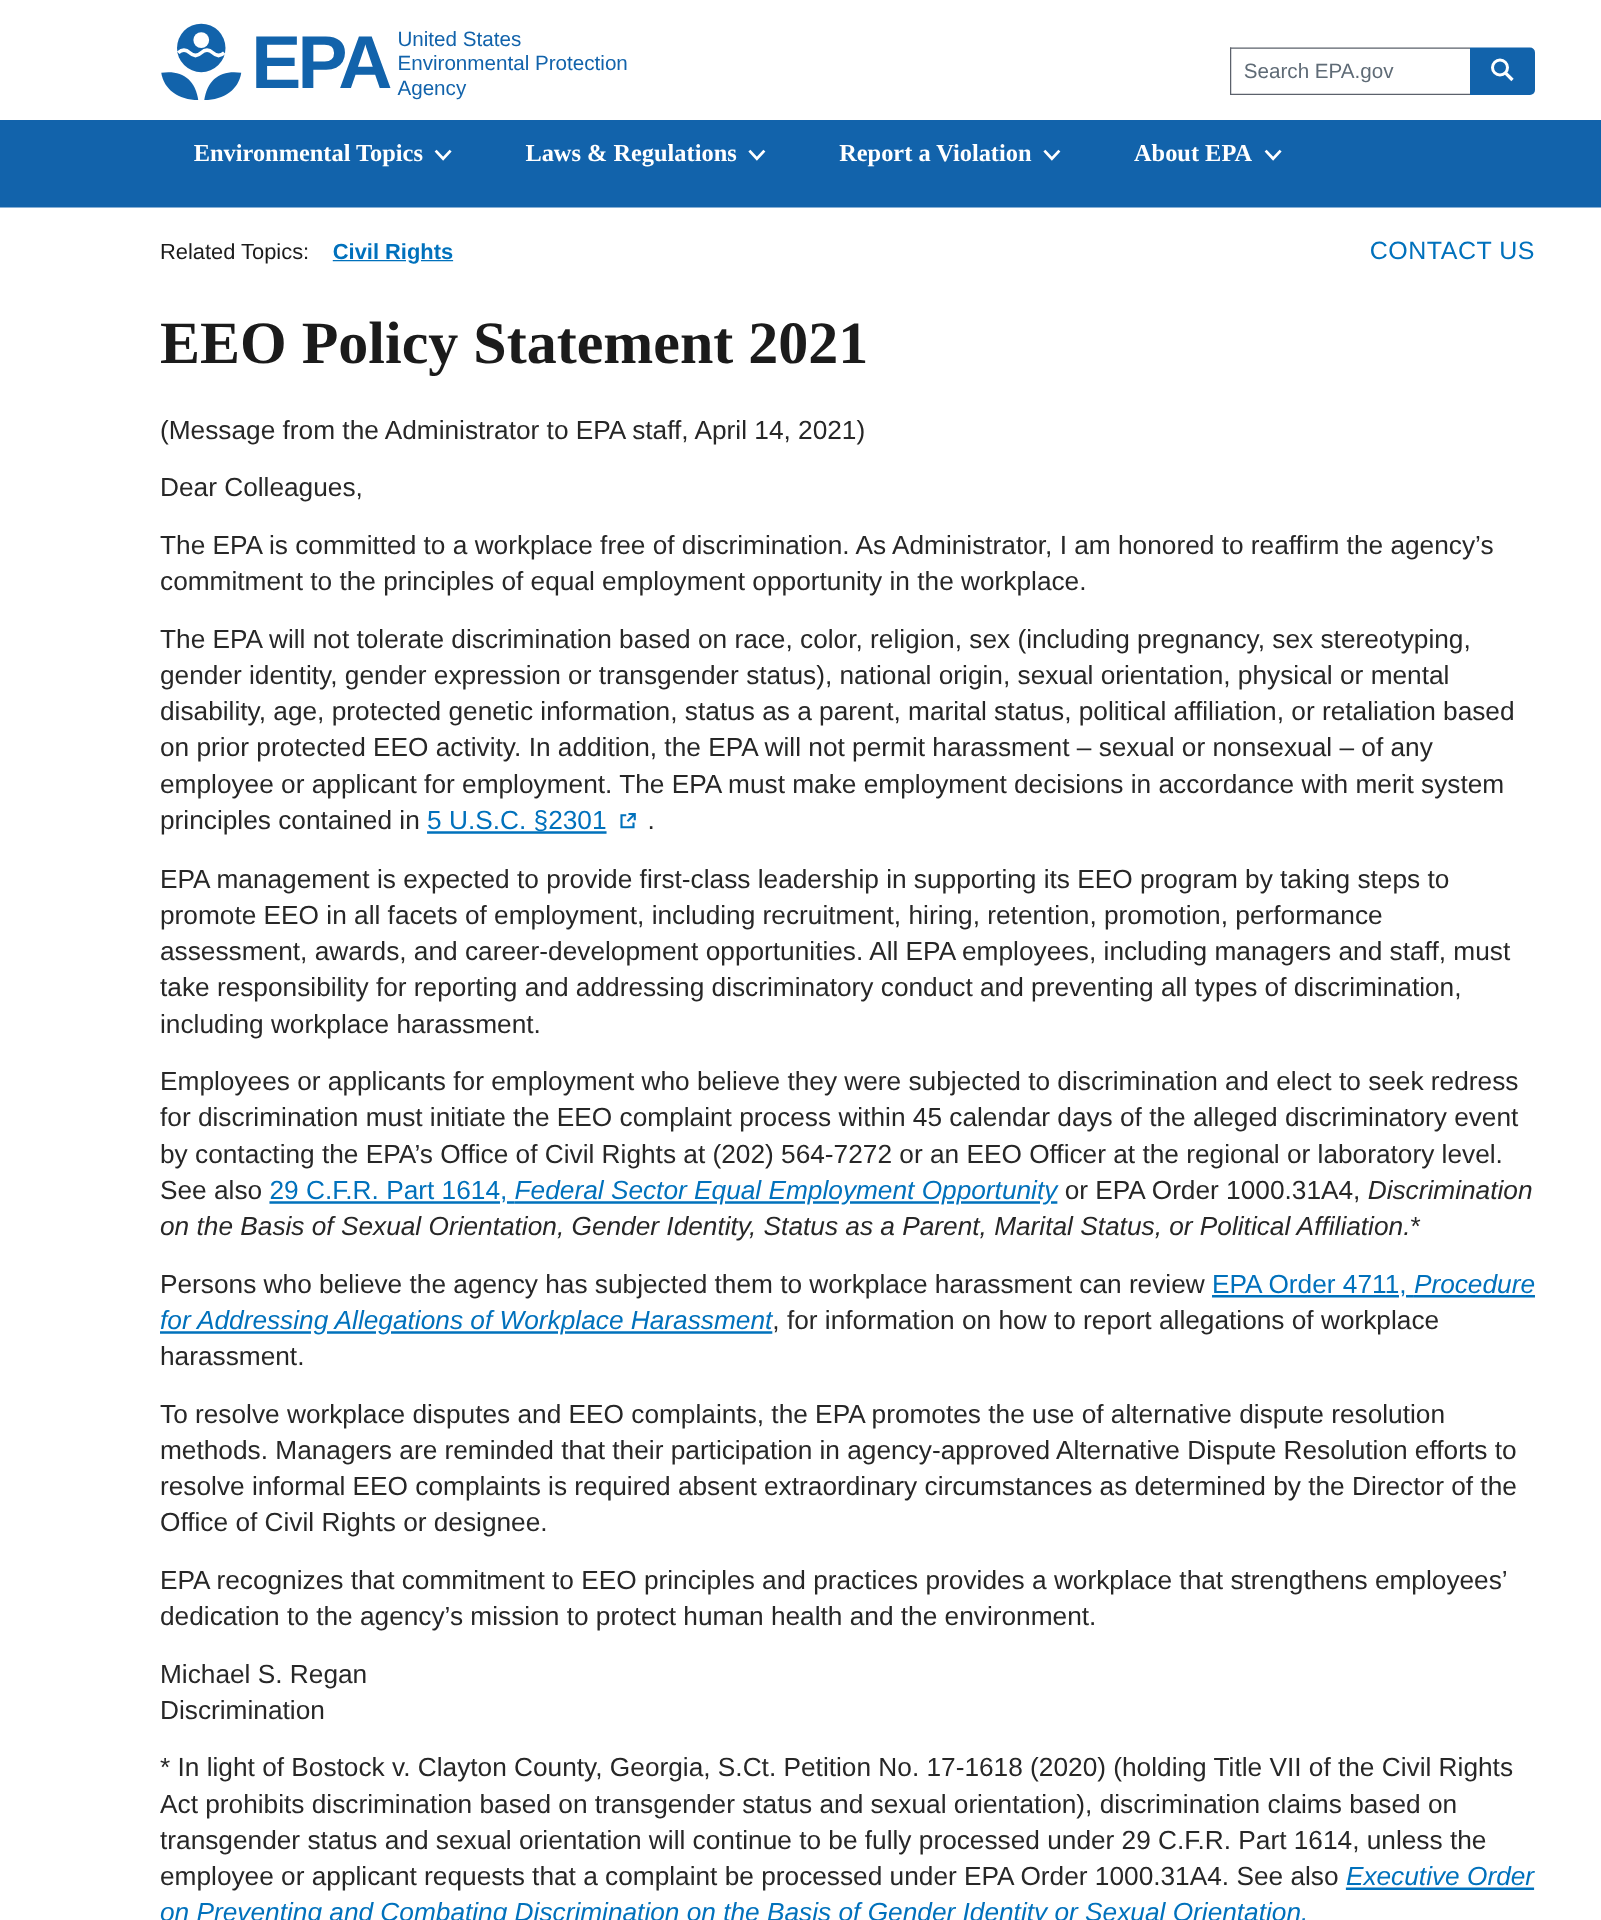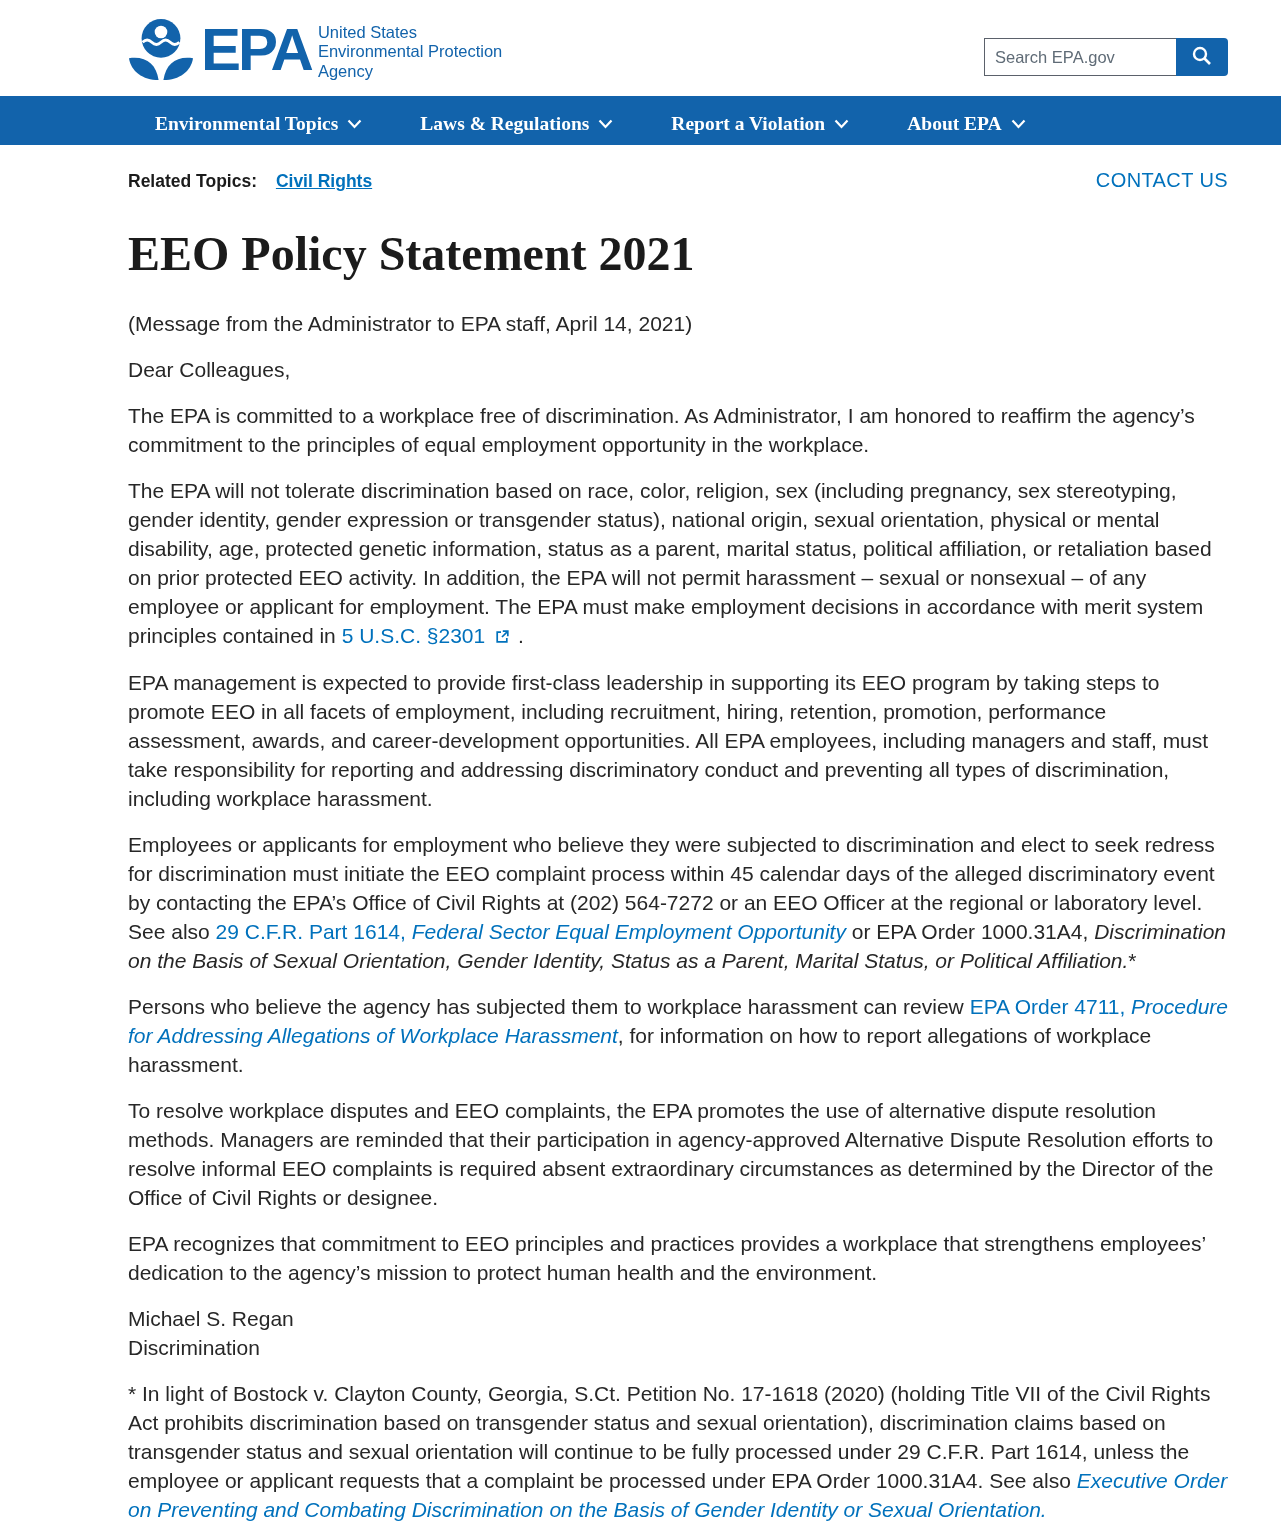--- a/index.html
+++ b/index.html
@@ -39,47 +39,47 @@
     padding:0 10px;color:#3d4551;outline:none;border-radius:0;
   }
   .search input::placeholder{color:#5f6b76;opacity:1;}
   .search-btn{
     width:52px;height:38px;border:none;background:var(--brand);
     border-radius:0 4px 4px 0;cursor:pointer;display:flex;
     align-items:center;justify-content:center;
   }
 
   
-  .primary-nav{background:var(--brand);height:49px;}
+  .primary-nav{background:var(--brand);height:70px;}
   .nav-row{display:flex;align-items:center;height:55px;gap:58px;margin-left:155px;}
   .nav-item{
     display:flex;align-items:center;gap:9px;color:#fff;text-decoration:none;
     font-family:"Liberation Serif", serif;font-weight:700;font-size:19.5px;
     cursor:pointer;
   }
   .chev{display:block;}
 
   
   .related-row{display:flex;justify-content:space-between;align-items:baseline;margin-top:24px;}
   .related-left{font-size:17.5px;}
-  .related-label{font-weight:700;color:var(--heading);margin-right:14px;}
+  .related-label{font-weight:400;color:var(--heading);margin-right:14px;}
   .related-link{color:var(--link);font-weight:700;text-decoration:underline;cursor:pointer;}
   .contact-link{
     color:var(--link);font-size:20px;letter-spacing:.4px;
     text-decoration:none;cursor:pointer;
   }
 
   
   .page-title{
     font-family:"Liberation Serif", serif;font-weight:700;
     font-size:48px;color:var(--heading);margin:34px 0 28px;letter-spacing:0;
   }
   .para{font-size:21px;line-height:29px;margin:0 0 17px;}
   .para .it{font-style:italic;}
-  .para a.link{color:var(--link);cursor:pointer;}
+  .para a.link{color:var(--link);text-decoration:underline;cursor:pointer;}
   .ext-icon{display:inline-block;vertical-align:-1px;margin:0 3px 0 4px;}
 
   
   .pdf-list{list-style:none;margin:26px 0 0;padding:0 0 0 14px;}
   .pdf-list li{display:flex;align-items:flex-start;gap:10px;font-size:17.5px;line-height:29px;}
   .bullet{color:#1b1b1b;font-size:17px;line-height:29px;}
   .doc-icon{margin-top:6px;flex:none;}
   .pdf-link{color:var(--link);text-decoration:underline;cursor:pointer;}
 </style>
 </head>

